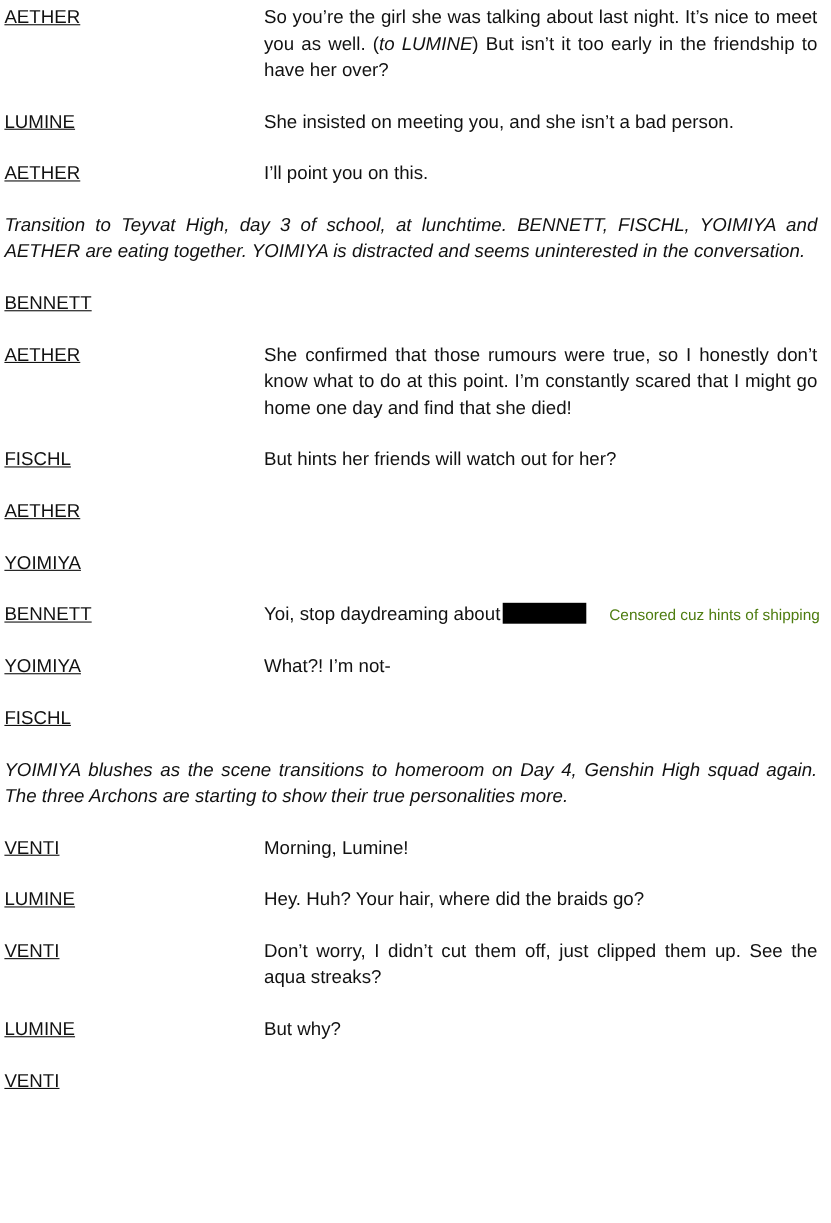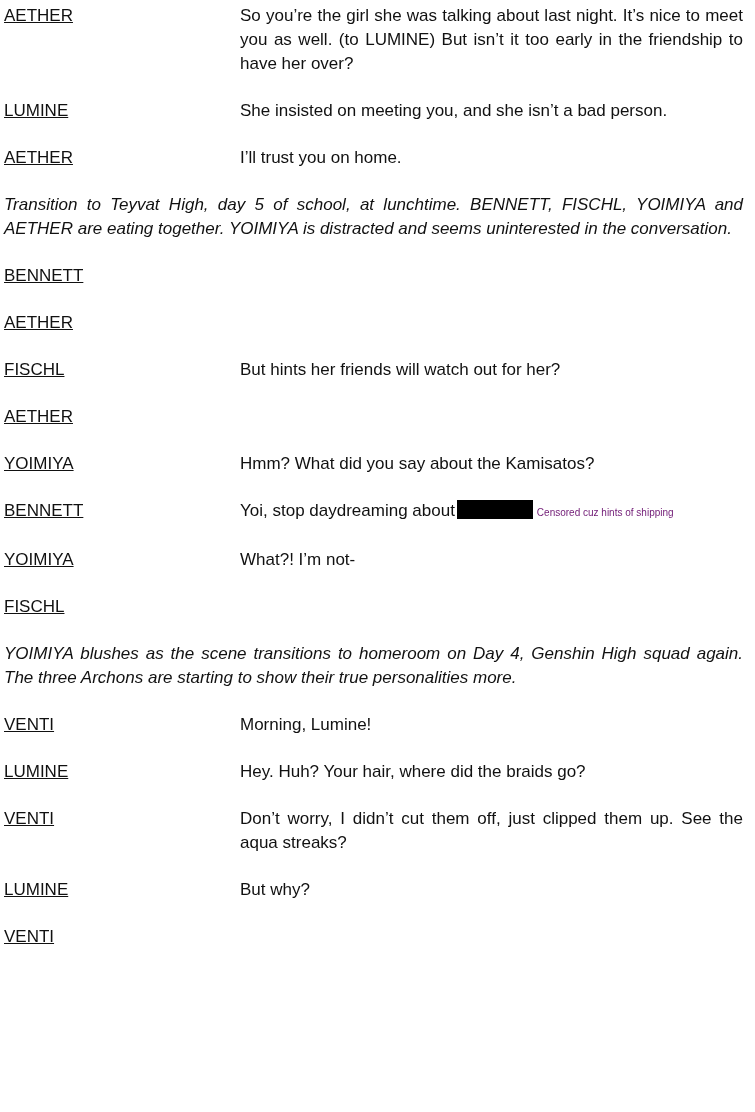--- a/index.html
+++ b/index.html
@@ -48,64 +48,64 @@
     }
     .redaction {
       display: inline-block;
       width: 76px;
       height: 19px;
       background: #000000;
       vertical-align: -3px;
       margin-left: 2px;
     }
     .note {
-      color: #701a75;
-      font-size: 10px;
-      margin-left: 4px;
+      color: #4d7c0f;
+      font-size: 14px;
+      margin-left: 21px;
       white-space: nowrap;
     }
-    .it { }
+    .it { font-style: italic; }
     .nojust { text-align: left; }
   </style>
 </head>
 <body>
 
 <div class="script">
 
   <div class="line">
     <div class="speaker">AETHER</div>
     <div class="dialogue"><span>So you’re the girl she was talking about last night. It’s nice to meet you as well. (</span><span class="it">to LUMINE</span><span>) But isn’t it too early in the friendship to have her over?</span></div>
   </div>
   <div class="line">
     <div class="speaker">LUMINE</div>
     <div class="dialogue nojust">She insisted on meeting you, and she isn’t a bad person.</div>
   </div>
   <div class="line">
     <div class="speaker">AETHER</div>
-    <div class="dialogue nojust">I’ll trust you on home.</div>
+    <div class="dialogue nojust">I’ll point you on this.</div>
   </div>
 
-  <div class="direction">Transition to Teyvat High, day 5 of school, at lunchtime. BENNETT, FISCHL, YOIMIYA and AETHER are eating together. YOIMIYA is distracted and seems uninterested in the conversation.</div>
+  <div class="direction">Transition to Teyvat High, day 3 of school, at lunchtime. BENNETT, FISCHL, YOIMIYA and AETHER are eating together. YOIMIYA is distracted and seems uninterested in the conversation.</div>
 
   <div class="line">
     <div class="speaker">BENNETT</div>
   </div>
   <div class="line">
     <div class="speaker">AETHER</div>
+    <div class="dialogue">She confirmed that those rumours were true, so I honestly don’t know what to do at this point. I’m constantly scared that I might go home one day and find that she died!</div>
   </div>
   <div class="line">
     <div class="speaker">FISCHL</div>
     <div class="dialogue nojust">But hints her friends will watch out for her?</div>
   </div>
   <div class="line">
     <div class="speaker">AETHER</div>
   </div>
   <div class="line">
     <div class="speaker">YOIMIYA</div>
-    <div class="dialogue nojust">Hmm? What did you say about the Kamisatos?</div>
   </div>
   <div class="line">
     <div class="speaker">BENNETT</div>
     <div class="dialogue nojust" style="white-space:nowrap;"><span>Yoi, stop daydreaming about</span><span class="redaction"></span><span class="note">Censored cuz hints of shipping</span></div>
   </div>
   <div class="line">
     <div class="speaker">YOIMIYA</div>
     <div class="dialogue nojust">What?! I’m not-</div>
   </div>
   <div class="line">

